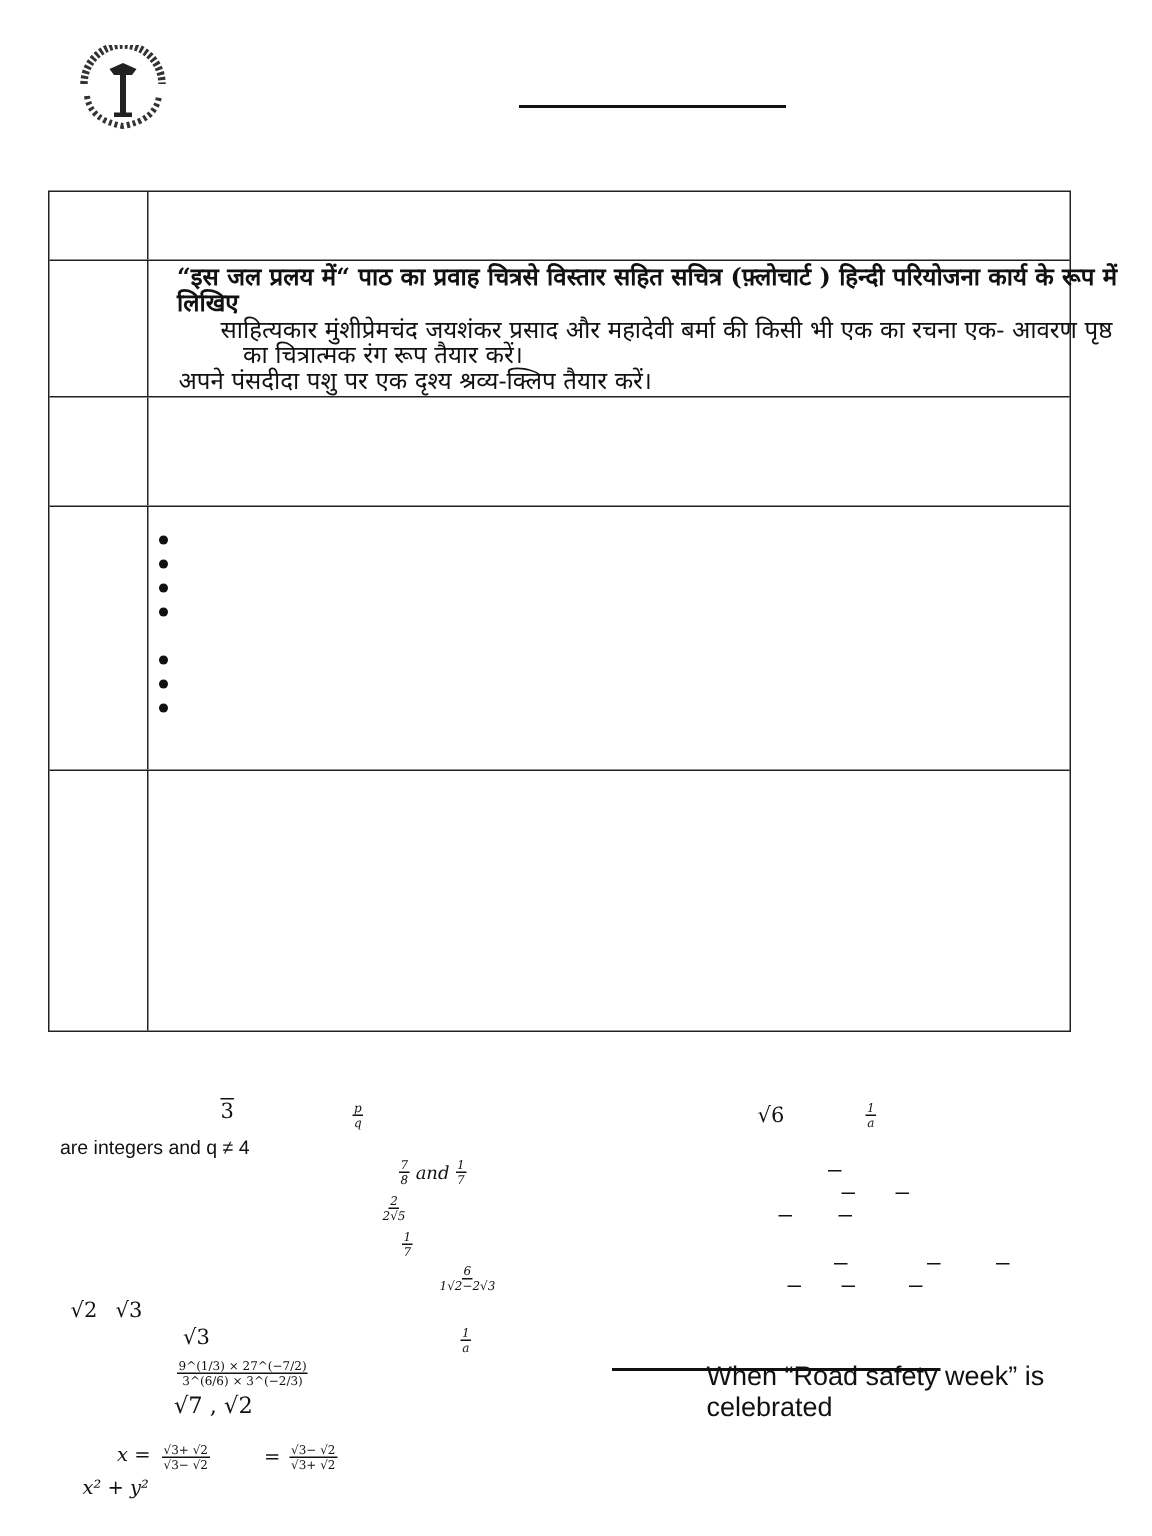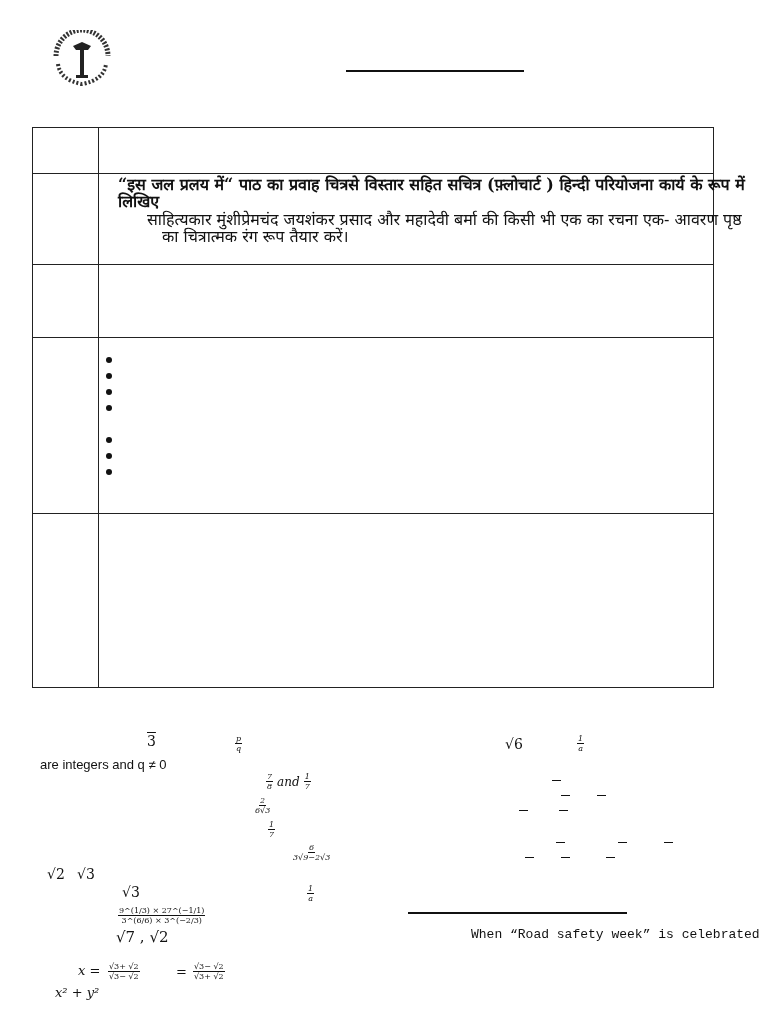--- a/index.html
+++ b/index.html
@@ -52,20 +52,21 @@
     <div class="col-div"></div>
     <div class="cell"></div>
   </div>
   <div class="row" style="top:46px;height:90px;">
     <div class="col-div"></div>
     <div class="cell">
       <div class="abs hi hi-bold" style="left:19px;top:3px;">“इस जल प्रलय में“ पाठ का प्रवाह चित्रसे विस्तार सहित सचित्र (फ़्लोचार्ट ) हिन्दी परियोजना कार्य  के रूप में</div>
       <div class="abs hi hi-bold" style="left:19px;top:20px;">लिखिए</div>
       <div class="abs hi" style="left:24px;top:38px;margin-left:24px;">साहित्यकार  मुंशीप्रेमचंद   जयशंकर प्रसाद और महादेवी बर्मा की किसी भी एक  का रचना एक- आवरण पृष्ठ</div>
       <div class="abs hi" style="left:63px;top:55px;">का चित्रात्मक रंग रूप तैयार करें।</div>
+      <div class="abs hi" style="left:20px;top:72px;">अपने पंसदीदा पशु पर एक दृश्य श्रव्य-क्लिप  तैयार करें।</div>
     </div>
   </div>
   <div class="row" style="top:137px;height:72px;">
     <div class="col-div"></div>
     <div class="cell"></div>
   </div>
   <div class="row" style="top:210px;height:175px;">
     <div class="col-div"></div>
     <div class="cell">
       <ul class="bullets">
@@ -98,82 +99,82 @@
     <div class="col-div"></div>
     <div class="cell"></div>
   </div>
 </div>
 
 <div class="abs" style="left:147px;top:733px;font-size:14px;text-decoration:overline;">3</div>
 <div class="abs frac" style="left:235px;top:734px;">
   <span class="num">p</span>
     <span>q</span>
 </div>
-<div class="abs sans" style="left:40px;top:757px;font-size:13px;">are integers and q ≠ 0</div>
+<div class="abs sans" style="left:40px;top:757px;font-size:13px;">are integers and q ≠ 4</div>
 
 <div class="abs math" style="left:505px;top:736px;font-size:14px;font-style:normal;">√6</div>
 <div class="abs frac" style="left:577px;top:734px;">
   <span class="num">1</span>
     <span>a</span>
 </div>
 
 <div class="abs" style="left:266px;top:772px;display:flex;align-items:center;gap:4px;">
   <span class="frac">
       <span class="num">7</span>
       <span>8</span>
     </span>
   <span class="math" style="font-size:12px;">and</span>
   <span class="frac">
       <span class="num">1</span>
       <span>7</span>
     </span>
 </div>
 <div class="abs frac" style="left:255px;top:796px;">
   <span class="num">2</span>
-    <span>6√3</span>
+    <span>2√5</span>
 </div>
 <div class="abs frac" style="left:268px;top:820px;">
   <span class="num">1</span>
     <span>7</span>
 </div>
 <div class="abs frac" style="left:293px;top:843px;">
   <span class="num">6</span>
-    <span>3√9−2√3</span>
+    <span>1√2−2√3</span>
 </div>
 
 <div class="abs dash" style="left:552px;top:780px;"></div>
 <div class="abs dash" style="left:561px;top:795px;"></div>
 <div class="abs dash" style="left:597px;top:795px;"></div>
 <div class="abs dash" style="left:519px;top:810px;"></div>
 <div class="abs dash" style="left:559px;top:810px;"></div>
 <div class="abs dash" style="left:556px;top:842px;"></div>
 <div class="abs dash" style="left:618px;top:842px;"></div>
 <div class="abs dash" style="left:664px;top:842px;"></div>
 <div class="abs dash" style="left:525px;top:857px;"></div>
 <div class="abs dash" style="left:561px;top:857px;"></div>
 <div class="abs dash" style="left:606px;top:857px;"></div>
 
 <div class="abs" style="left:47px;top:866px;font-size:14px;">√2</div>
 <div class="abs" style="left:77px;top:866px;font-size:14px;">√3</div>
 <div class="abs" style="left:122px;top:884px;font-size:14px;">√3</div>
 <div class="abs frac" style="left:118px;top:906px;font-size:8px;font-style:normal;">
-  <span class="num">9^(1/3) × 27^(−1/1)</span>
+  <span class="num">9^(1/3) × 27^(−7/2)</span>
     <span>3^(6/6) × 3^(−2/3)</span>
 </div>
 <div class="abs" style="left:116px;top:928px;font-size:15px;">√7 , √2</div>
 <div class="abs math" style="left:78px;top:963px;font-size:13px;">x =</div>
 <div class="abs frac" style="left:108px;top:962px;font-style:normal;">
   <span class="num">√3+ √2</span>
     <span>√3− √2</span>
 </div>
 <div class="abs" style="left:176px;top:964px;font-size:13px;">=</div>
 <div class="abs frac" style="left:193px;top:962px;font-style:normal;">
   <span class="num">√3− √2</span>
     <span>√3+ √2</span>
 </div>
 <div class="abs math" style="left:55px;top:985px;font-size:13px;">x² + y²</div>
 
 <div class="abs frac" style="left:307px;top:884px;">
   <span class="num">1</span>
     <span>a</span>
 </div>
 <div class="abs rule2"></div>
-<div class="abs sans" style="left:471px;top:927px;font-size:13px;font-family:Liberation Mono, monospace;">When “Road safety week” is celebrated</div>
+<div class="abs sans" style="left:471px;top:907px;font-size:18px;">When “Road safety week” is celebrated</div>
 
 </body></html>

